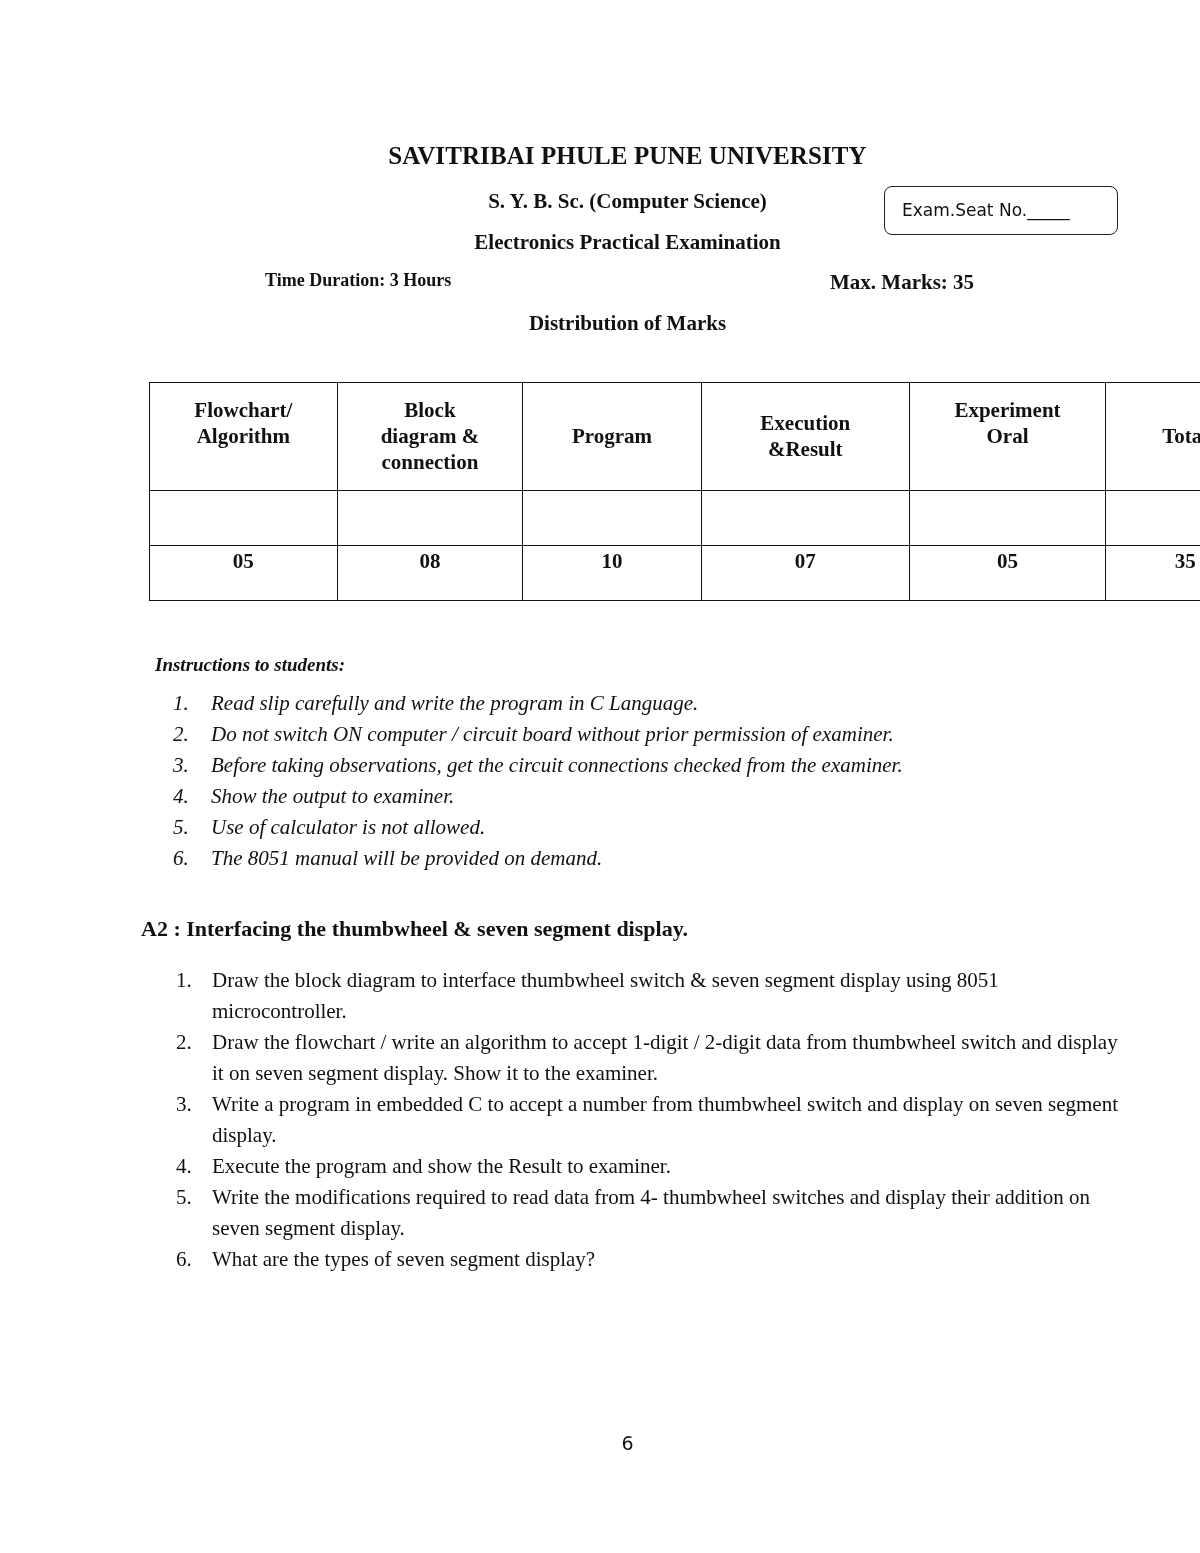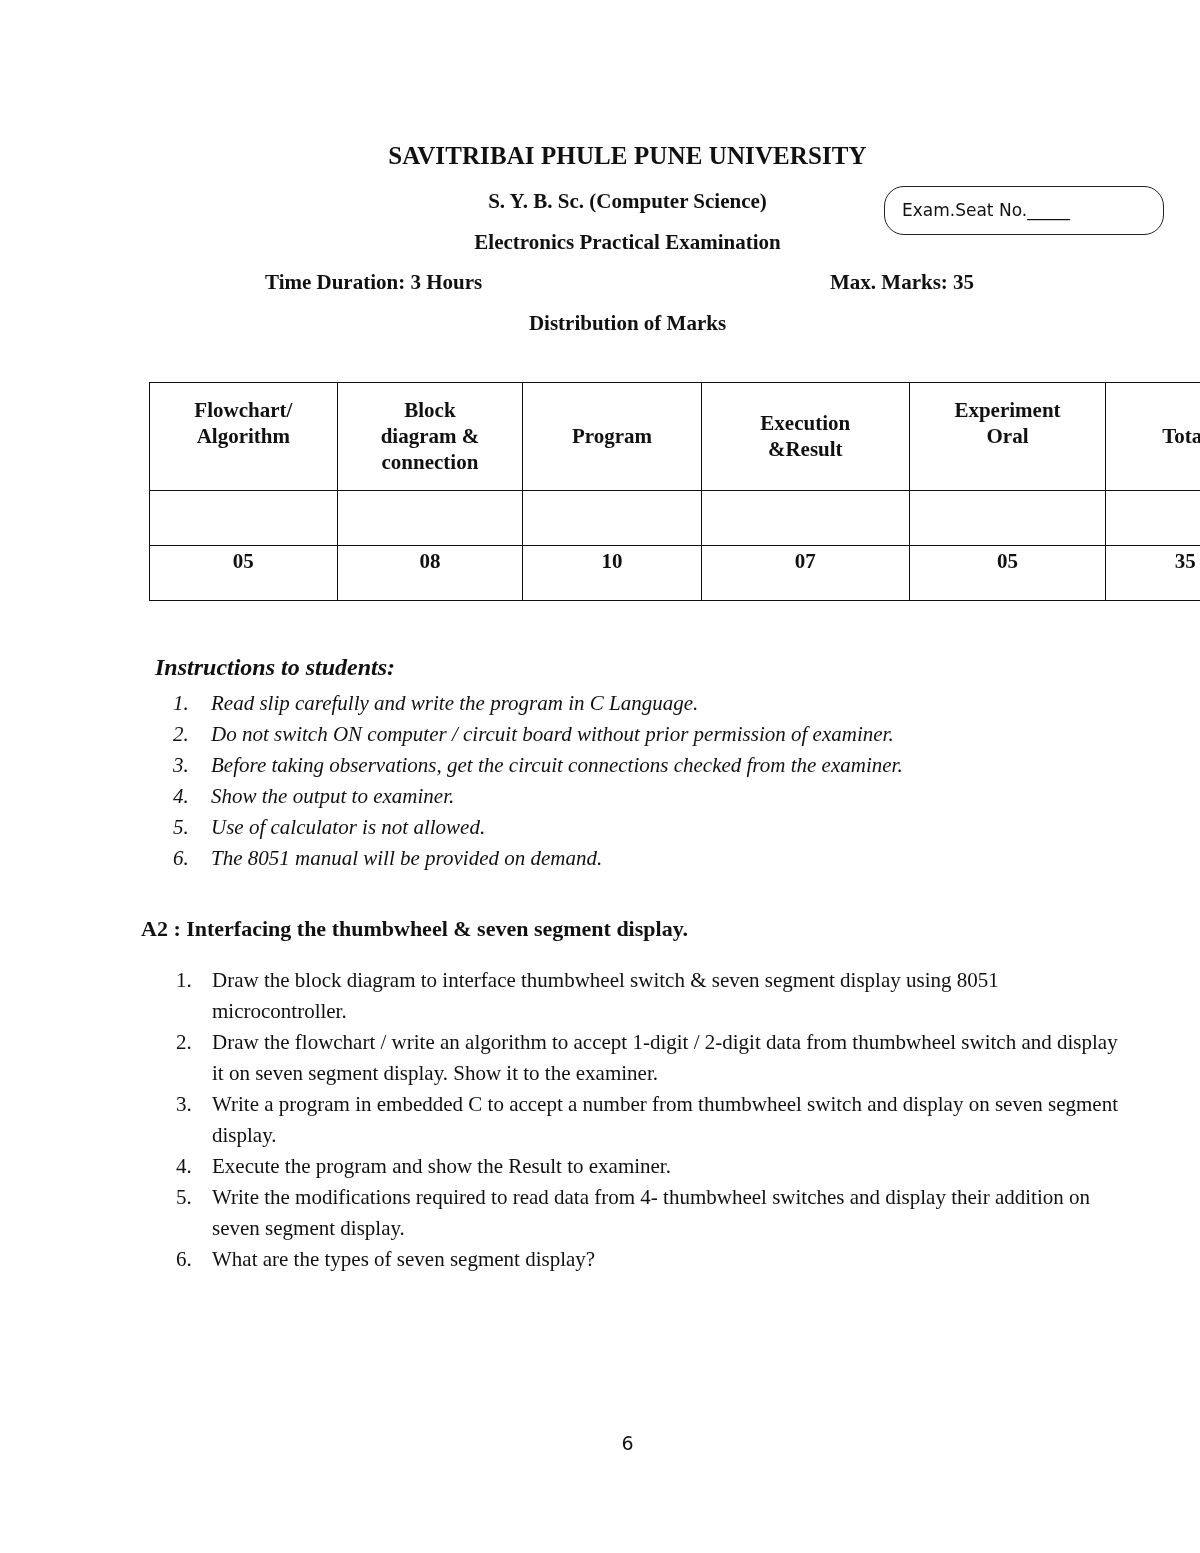--- a/index.html
+++ b/index.html
@@ -3,38 +3,38 @@
   <meta charset="utf-8">
   <style>
     html, body { margin: 0; padding: 0; background: #ffffff; }
     body { width: 1200px; height: 1553px; position: relative; overflow: hidden; color: #111; }
     .serif { font-family: "Liberation Serif", "DejaVu Serif", serif; }
     .abs { position: absolute; }
 
     .title { left: 0; width: 1255px; top: 142px; text-align: center; font-size: 25px; font-weight: bold; letter-spacing: 0.1px; }
     .course { left: 0; width: 1255px; top: 189px; text-align: center; font-size: 21px; font-weight: bold; }
     .exam { left: 0; width: 1255px; top: 230px; text-align: center; font-size: 21px; font-weight: bold; }
-    .time { left: 265px; top: 270px; font-size: 21px; font-weight: bold; }
+    .time { left: 265px; top: 270px; font-size: 18px; font-weight: bold; }
     .maxmarks { left: 830px; top: 270px; font-size: 21px; font-weight: bold; text-align: center; }
     .dist { left: 0; width: 1255px; top: 311px; text-align: center; font-size: 21px; font-weight: bold; }
 
-    .seatbox { left: 884px; top: 186px; width: 280px; height: 49px; border: 1.5px solid #222; border-radius: 20px; box-sizing: border-box; }
+    .seatbox { left: 884px; top: 186px; width: 234px; height: 49px; border: 1.5px solid #222; border-radius: 8px; box-sizing: border-box; }
     .seatbox span { position: absolute; left: 17px; top: 13px; font-size: 17px; font-family: "DejaVu Sans", "Liberation Sans", sans-serif; }
 
     table.marks { position: absolute; left: 149px; top: 382px; width: 1116px; border-collapse: collapse; font-family: "Liberation Serif", "DejaVu Serif", serif; font-weight: bold; font-size: 21px; }
     table.marks td { border: 1.5px solid #111; text-align: center; vertical-align: middle; padding: 0; line-height: 26px; }
     table.marks tr.hdr td { height: 107px; vertical-align: top; }
     table.marks tr.hdr td .inner { display: block; padding-top: 14px; }
     table.marks tr.hdr td.mid .inner { padding-top: 40px; }
     table.marks tr.hdr td.mid2 .inner { padding-top: 27px; text-align: center; }
     table.marks tr.blank td { height: 54px; }
     table.marks tr.vals td { height: 54px; vertical-align: top; }
     table.marks tr.vals td span { display: block; padding-top: 2px; }
 
-    .instr-h { left: 155px; top: 654px; font-size: 24px; font-style: italic; font-weight: bold; }
+    .instr-h { left: 155px; top: 654px; font-size: 19px; font-style: italic; font-weight: bold; }
     ol.instr { position: absolute; left: 173px; top: 688px; margin: 0; padding: 0; list-style: none; font-size: 21px; font-style: italic; }
     ol.instr li { height: 31px; line-height: 31px; white-space: nowrap; }
     ol.instr .num { display: inline-block; width: 38px; }
 
     .a2 { left: 141px; top: 916px; font-size: 22px; font-weight: bold; }
     ol.tasks { position: absolute; left: 176px; top: 965px; width: 945px; margin: 0; padding: 0; list-style: none; font-size: 21px; }
     ol.tasks li { position: relative; padding-left: 36px; line-height: 31px; }
     ol.tasks .num { position: absolute; left: 0; top: 0; }
 
     .pagenum { left: 0; width: 1255px; top: 1432px; text-align: center; font-size: 19px; font-family: "DejaVu Sans", "Liberation Sans", sans-serif; }

